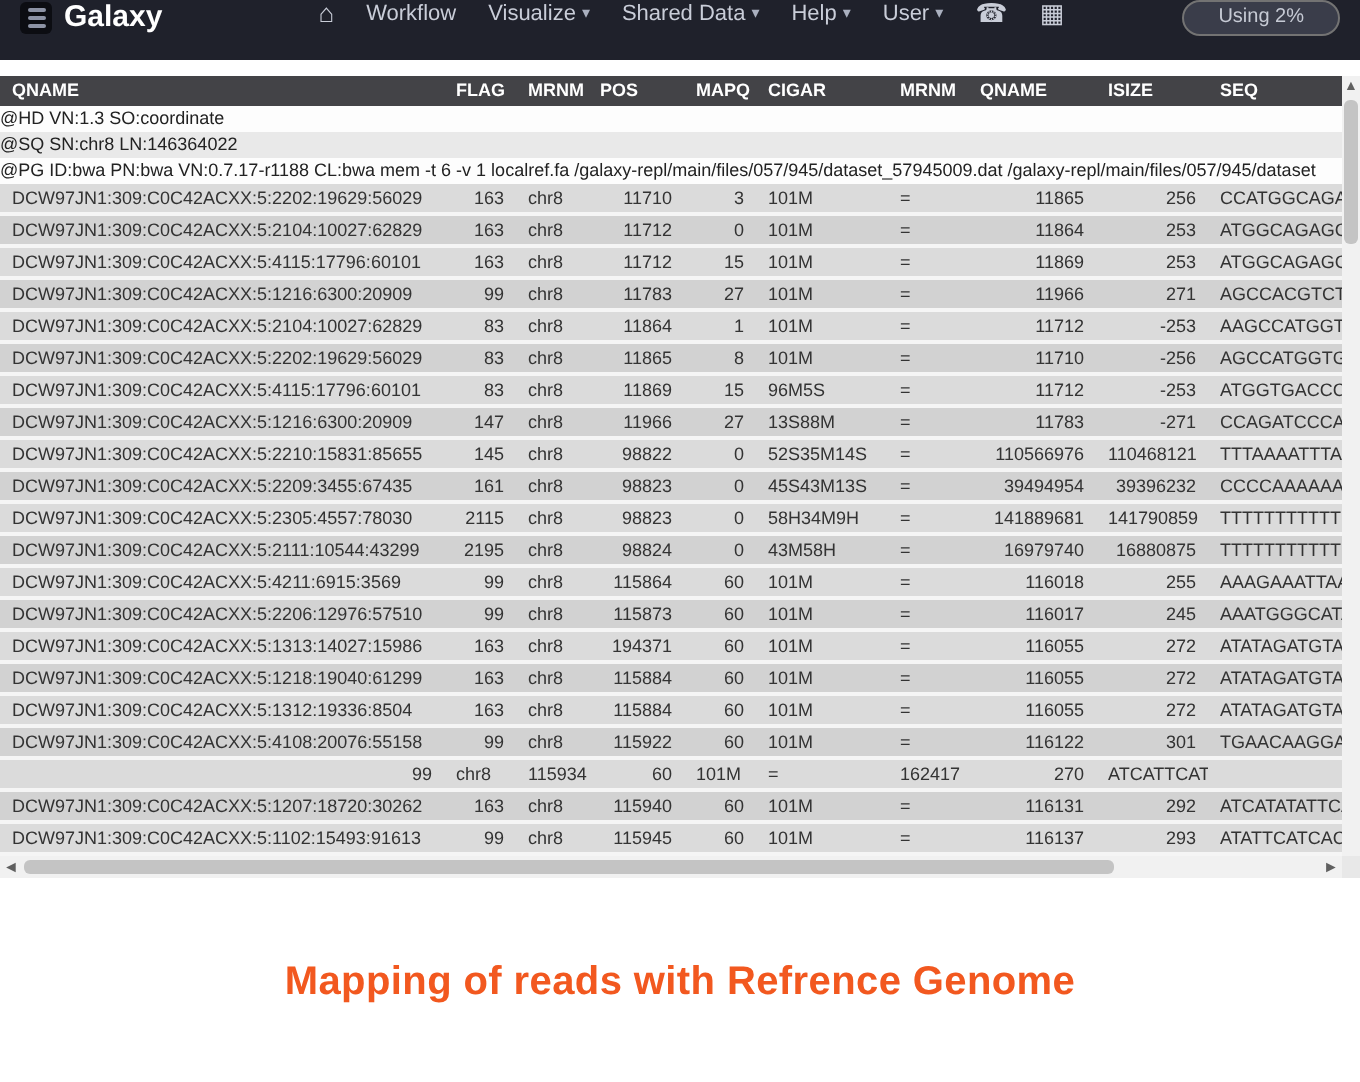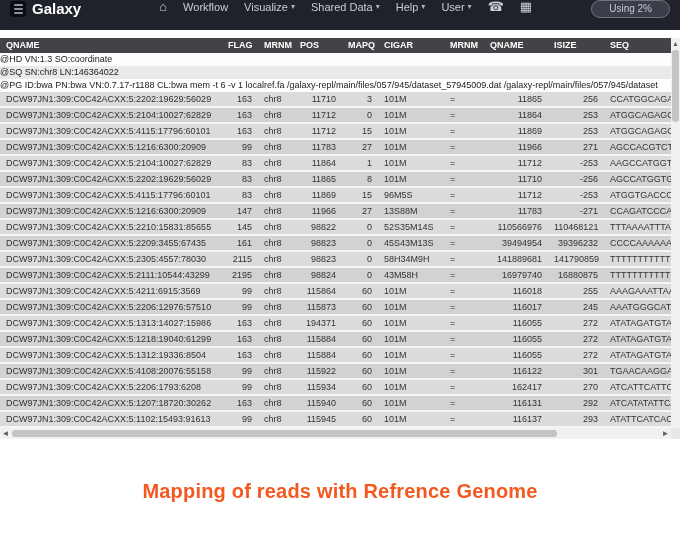--- a/index.html
+++ b/index.html
@@ -326,21 +326,20 @@
         <div class="cell">chr8</div>
         <div class="cell r">115922</div>
         <div class="cell r">60</div>
         <div class="cell">101M</div>
         <div class="cell">=</div>
         <div class="cell r">116122</div>
         <div class="cell r">301</div>
         <div class="cell">TGAACAAGGAA</div>
       </div>
       <div class="grid row">
-        <div class="cell">DCW97JN1:309:C0C42ACXX:5:2206:1793:6208</div>
         <div class="cell r">99</div>
         <div class="cell">chr8</div>
         <div class="cell r">115934</div>
         <div class="cell r">60</div>
         <div class="cell">101M</div>
         <div class="cell">=</div>
         <div class="cell r">162417</div>
         <div class="cell r">270</div>
         <div class="cell">ATCATTCATTC</div>
       </div>

